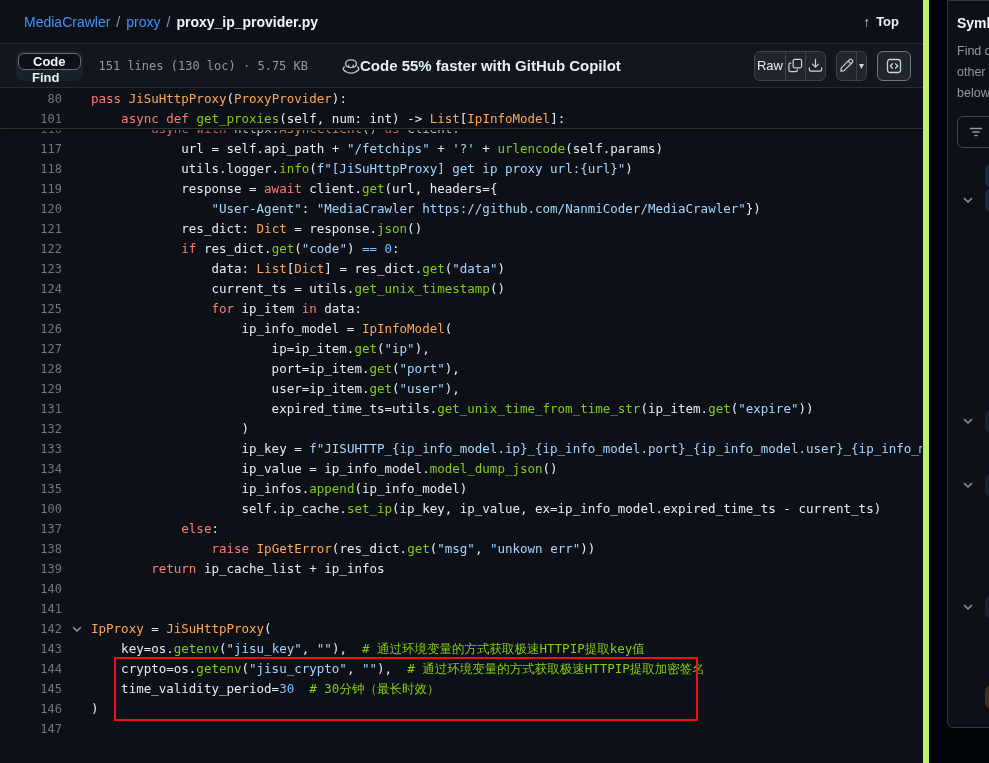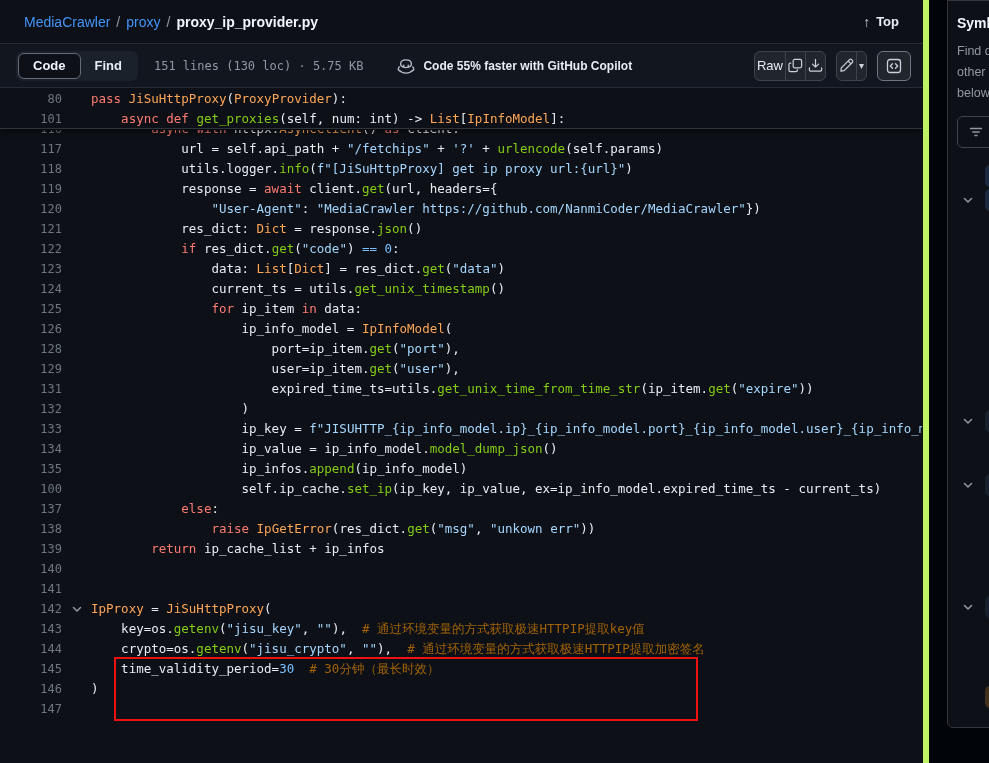--- a/index.html
+++ b/index.html
@@ -31,31 +31,31 @@
     padding:4px 8px; border-radius:6px;
   }
   .top-arrow { color:#c9d1d9; font-size:14px; }
 
   
   .toolbar {
     height:44px; background:#12171f; border-bottom:1px solid #262c36;
     display:flex; align-items:center; padding:0 12px 0 16px;
   }
   .seg-control {
-    display:flex; background:#1b212b; border-radius:7px; padding:2px; height:30px;
+    display:flex; background:#1b212b; border-radius:7px; padding:2px; height:30px;flex-direction:column;
   }
   .seg {
     display:flex; align-items:center; padding:0 14px; font-size:13px;
     color:#e6edf3; font-weight:600; border-radius:6px; cursor:pointer;
   }
   .seg.active { background:#0d1117; border:1px solid #656c76; color:#f0f6fc; }
   .file-meta { margin-left:16px; font-size:12px; color:#9198a1; }
   .copilot {
-    margin-left:34px; display:flex; align-items:center; gap:8px;
-    font-size:12px; font-weight:600; color:#e6edf3; cursor:pointer;
+    margin-left:34px; display:flex; align-items:center; 
+    font-size:15px; font-weight:600; color:#e6edf3; cursor:pointer;
   }
   .toolbar-right { margin-left:auto; display:flex; align-items:center; gap:10px; }
   .btn-group {
     display:flex; border:1px solid #3d444d; border-radius:6px; overflow:hidden;
     background:#21262d; height:30px;
   }
   .btn-seg {
     display:flex; align-items:center; justify-content:center; padding:0 2px;
     font-size:13px; font-weight:500; color:#e6edf3; cursor:pointer;
     border-right:1px solid #3d444d;
@@ -80,21 +80,21 @@
     position:absolute; top:0; left:0; right:0; height:40px; background:#0d1117;
     z-index:5; border-bottom:1px solid #2f353d; box-shadow:0 3px 6px rgba(0,0,0,.45);
   }
   .rows-clip { position:absolute; top:41px; left:0; right:0; bottom:0; overflow:hidden; }
   .rows-inner { margin-top:-11px; }
   .tk-k { color:#ff7b72; }
   .tk-e { color:#ffa657; }
   .tk-f { color:#84cc16;margin-top:40px; }
   .tk-s { color:#a5d6ff; }
   .tk-n { color:#79c0ff; }
-  .tk-c { color:#a16207; }
+  .tk-c { color:#84cc16; }
   .tk-d { color:#e6edf3; }
   .hl-box { position:absolute; z-index:4; pointer-events:none; }
 
   .chev svg { display:block; }
 
   
   .sidebar {
     position:absolute; left:947px; top:0; width:320px; height:728px;
     background:#0d1117; border:1px solid #30363d; border-radius:0 0 6px 6px;
     overflow:hidden;
@@ -186,20 +186,21 @@
           <div class="code-row"><span class="ln">117</span><span class="gutter chev"></span><span class="code-text"><span class="tk-d">            url = self.api_path + </span><span class="tk-s">"/fetchips"</span><span class="tk-d"> + </span><span class="tk-s">'?'</span><span class="tk-d"> + </span><span class="tk-f">urlencode</span><span class="tk-d">(self.params)</span></span></div>
           <div class="code-row"><span class="ln">118</span><span class="gutter chev"></span><span class="code-text"><span class="tk-d">            utils.logger.</span><span class="tk-f">info</span><span class="tk-d">(</span><span class="tk-s">f"[JiSuHttpProxy] get ip proxy url:{url}"</span><span class="tk-d">)</span></span></div>
           <div class="code-row"><span class="ln">119</span><span class="gutter chev"></span><span class="code-text"><span class="tk-d">            response = </span><span class="tk-k">await</span><span class="tk-d"> client.</span><span class="tk-f">get</span><span class="tk-d">(url, headers={</span></span></div>
           <div class="code-row"><span class="ln">120</span><span class="gutter chev"></span><span class="code-text"><span class="tk-d">                </span><span class="tk-s">"User-Agent"</span><span class="tk-d">: </span><span class="tk-s">"MediaCrawler https://github.com/NanmiCoder/MediaCrawler"</span><span class="tk-d">})</span></span></div>
           <div class="code-row"><span class="ln">121</span><span class="gutter chev"></span><span class="code-text"><span class="tk-d">            res_dict: </span><span class="tk-e">Dict</span><span class="tk-d"> = response.</span><span class="tk-f">json</span><span class="tk-d">()</span></span></div>
           <div class="code-row"><span class="ln">122</span><span class="gutter chev"></span><span class="code-text"><span class="tk-d">            </span><span class="tk-k">if</span><span class="tk-d"> res_dict.</span><span class="tk-f">get</span><span class="tk-d">(</span><span class="tk-s">"code"</span><span class="tk-d">) </span><span class="tk-n">==</span><span class="tk-d"> </span><span class="tk-n">0</span><span class="tk-d">:</span></span></div>
           <div class="code-row"><span class="ln">123</span><span class="gutter chev"></span><span class="code-text"><span class="tk-d">                data: </span><span class="tk-e">List</span><span class="tk-d">[</span><span class="tk-e">Dict</span><span class="tk-d">] = res_dict.</span><span class="tk-f">get</span><span class="tk-d">(</span><span class="tk-s">"data"</span><span class="tk-d">)</span></span></div>
           <div class="code-row"><span class="ln">124</span><span class="gutter chev"></span><span class="code-text"><span class="tk-d">                current_ts = utils.</span><span class="tk-f">get_unix_timestamp</span><span class="tk-d">()</span></span></div>
           <div class="code-row"><span class="ln">125</span><span class="gutter chev"></span><span class="code-text"><span class="tk-d">                </span><span class="tk-k">for</span><span class="tk-d"> ip_item </span><span class="tk-k">in</span><span class="tk-d"> data:</span></span></div>
           <div class="code-row"><span class="ln">126</span><span class="gutter chev"></span><span class="code-text"><span class="tk-d">                    ip_info_model = </span><span class="tk-e">IpInfoModel</span><span class="tk-d">(</span></span></div>
+          <div class="code-row"><span class="ln">127</span><span class="gutter chev"></span><span class="code-text"><span class="tk-d">                        ip=ip_item.</span><span class="tk-f">get</span><span class="tk-d">(</span><span class="tk-s">"ip"</span><span class="tk-d">),</span></span></div>
           <div class="code-row"><span class="ln">128</span><span class="gutter chev"></span><span class="code-text"><span class="tk-d">                        port=ip_item.</span><span class="tk-f">get</span><span class="tk-d">(</span><span class="tk-s">"port"</span><span class="tk-d">),</span></span></div>
           <div class="code-row"><span class="ln">129</span><span class="gutter chev"></span><span class="code-text"><span class="tk-d">                        user=ip_item.</span><span class="tk-f">get</span><span class="tk-d">(</span><span class="tk-s">"user"</span><span class="tk-d">),</span></span></div>
           <div class="code-row"><span class="ln">131</span><span class="gutter chev"></span><span class="code-text"><span class="tk-d">                        expired_time_ts=utils.</span><span class="tk-f">get_unix_time_from_time_str</span><span class="tk-d">(ip_item.</span><span class="tk-f">get</span><span class="tk-d">(</span><span class="tk-s">"expire"</span><span class="tk-d">))</span></span></div>
           <div class="code-row"><span class="ln">132</span><span class="gutter chev"></span><span class="code-text"><span class="tk-d">                    )</span></span></div>
           <div class="code-row"><span class="ln">133</span><span class="gutter chev"></span><span class="code-text"><span class="tk-d">                    ip_key = </span><span class="tk-s">f"JISUHTTP_{ip_info_model.ip}_{ip_info_model.port}_{ip_info_model.user}_{ip_info_model.password}"</span></span></div>
           <div class="code-row"><span class="ln">134</span><span class="gutter chev"></span><span class="code-text"><span class="tk-d">                    ip_value = ip_info_model.</span><span class="tk-f">model_dump_json</span><span class="tk-d">()</span></span></div>
           <div class="code-row"><span class="ln">135</span><span class="gutter chev"></span><span class="code-text"><span class="tk-d">                    ip_infos.</span><span class="tk-f">append</span><span class="tk-d">(ip_info_model)</span></span></div>
           <div class="code-row"><span class="ln">100</span><span class="gutter chev"></span><span class="code-text"><span class="tk-d">                    self.ip_cache.</span><span class="tk-f">set_ip</span><span class="tk-d">(ip_key, ip_value, ex=ip_info_model.expired_time_ts - current_ts)</span></span></div>
           <div class="code-row"><span class="ln">137</span><span class="gutter chev"></span><span class="code-text"><span class="tk-d">            </span><span class="tk-k">else</span><span class="tk-d">:</span></span></div>
           <div class="code-row"><span class="ln">138</span><span class="gutter chev"></span><span class="code-text"><span class="tk-d">                </span><span class="tk-k">raise</span><span class="tk-d"> </span><span class="tk-e">IpGetError</span><span class="tk-d">(res_dict.</span><span class="tk-f">get</span><span class="tk-d">(</span><span class="tk-s">"msg"</span><span class="tk-d">, </span><span class="tk-s">"unkown err"</span><span class="tk-d">))</span></span></div>

